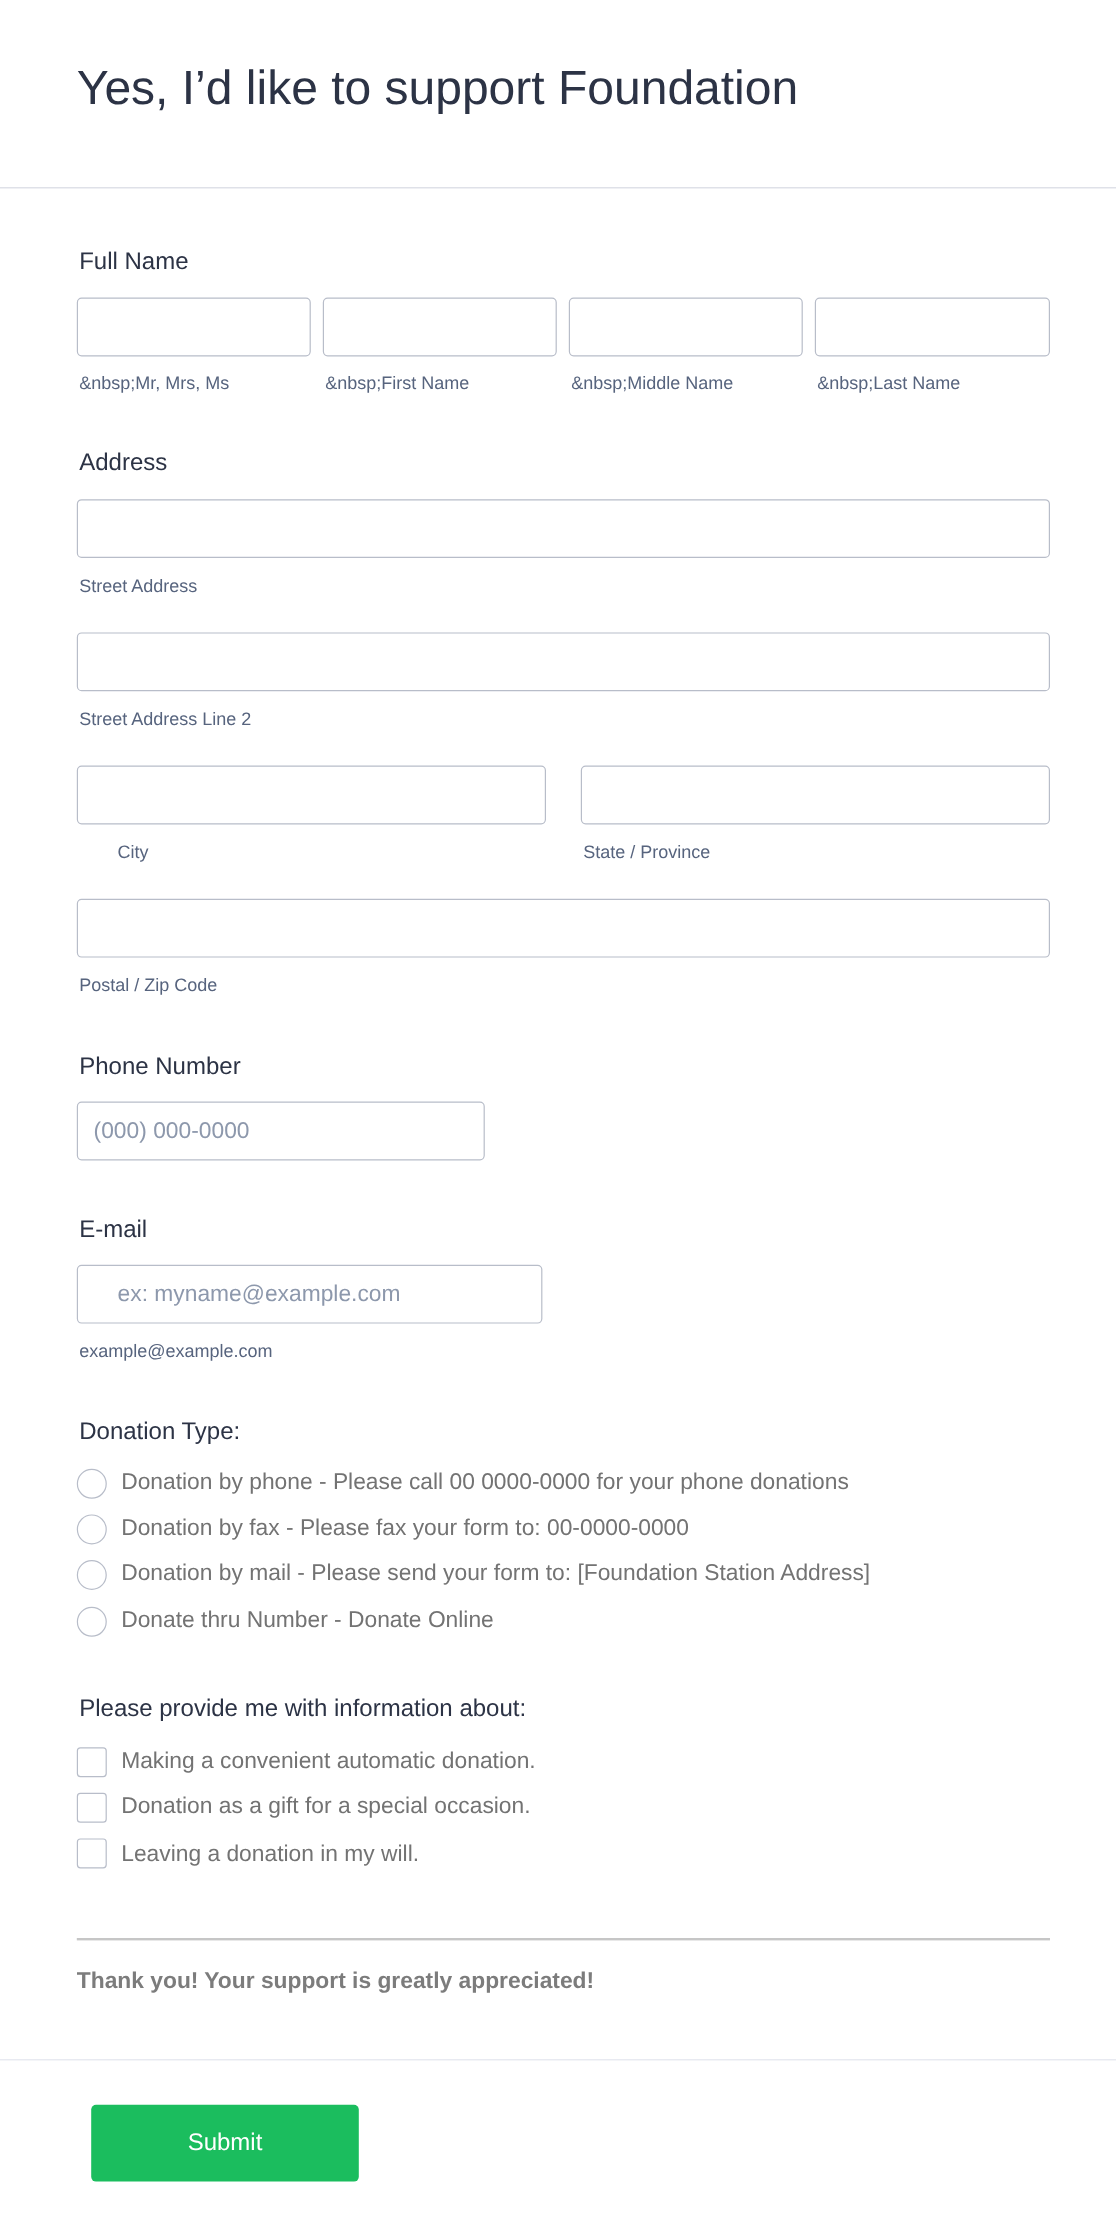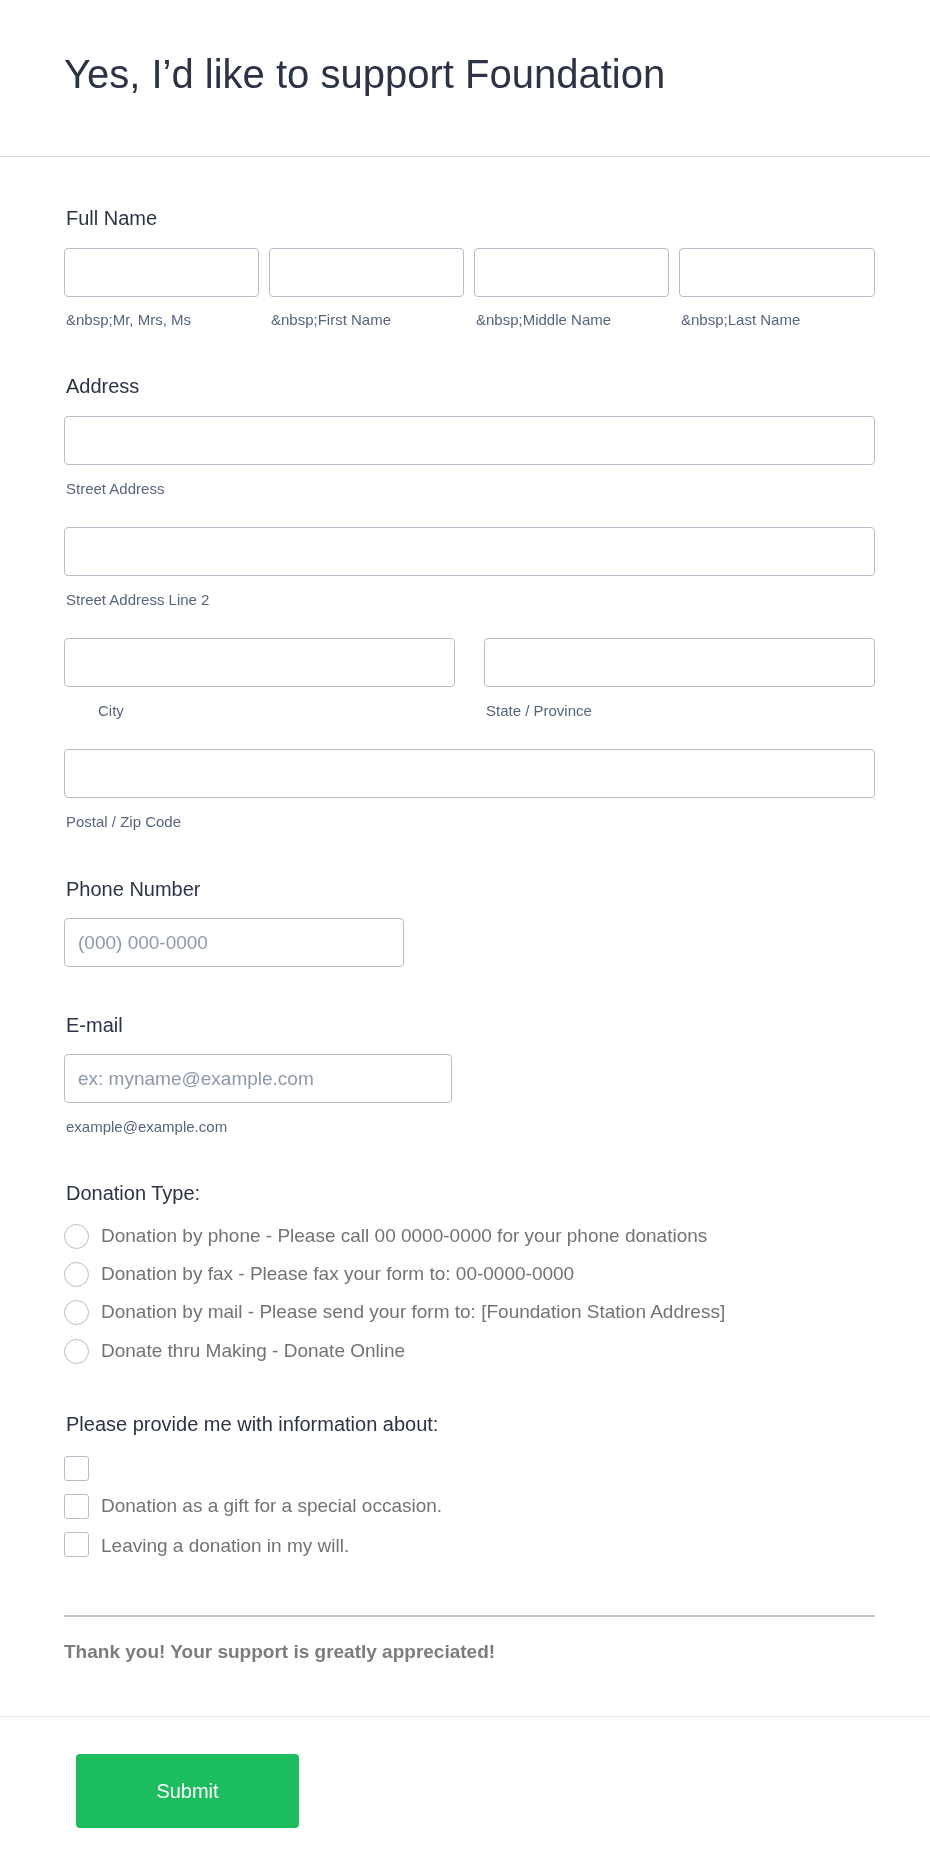--- a/index.html
+++ b/index.html
@@ -18,21 +18,21 @@
 
   .opt { position: absolute; left: 64px; height: 26px; display: flex; align-items: center; }
   .radio { width: 25px; height: 25px; border: 1px solid #b8bdc9; border-radius: 50%; background: #fff; flex: none; }
   .check { width: 25px; height: 25px; border: 1px solid #b8bdc9; border-radius: 3px; background: #fff; flex: none; }
   .opt-label { margin-left: 12px; font-size: 19px; color: #737373; white-space: nowrap; }
 
   .divider { position: absolute; left: 64px; top: 1615px; width: 811px; height: 2px; background: #c6c6c6; }
   .thanks { position: absolute; left: 64px; top: 1641px; font-size: 19px; font-weight: bold; color: #7c7c7c; white-space: nowrap; }
 
   .footer { position: absolute; left: 0; top: 1716px; width: 930px; height: 149px; border-top: 1px solid #e3e5ee; }
-  .submit { position: absolute; left: 76px; top: 1754px; width: 223px; height: 74px; background: #1bbd5e; border: none; border-radius: 4px; color: #ffffff; font-size: 20px; font-family: "Liberation Sans", "DejaVu Sans", sans-serif; cursor: pointer; }
+  .submit { position: absolute; left: 76px; top: 1754px; width: 223px; height: 64px; background: #1bbd5e; border: none; border-radius: 4px; color: #ffffff; font-size: 20px; font-family: "Liberation Sans", "DejaVu Sans", sans-serif; cursor: pointer; }
 </style>
 </head>
 <body>
 
 <div class="header">
   <h1>Yes, I’d like to support Foundation</h1>
 </div>
 
 <div class="label" style="top:207px;">Full Name</div>
 <div class="inp" style="left:64px; top:248px; width:195px;">
@@ -76,46 +76,47 @@
   <input type="text" value="" style="">
 </div>
 <div class="sub" style="left:66px; top:813px;">Postal / Zip Code</div>
 
 <div class="label" style="top:878px;">Phone Number</div>
 <div class="inp" style="left:64px; top:918px; width:340px;">
   <input type="tel" placeholder="(000) 000-0000" style="">
 </div>
 
 <div class="label" style="top:1014px;">E-mail</div>
-<div class="inp" style="left:64px; top:1054px; width:388px;">
+<div class="inp" style="left:64px; top:1054px; width:388px;padding-left:20px;">
   <input type="email" placeholder="ex: myname@example.com" style="">
 </div>
 <div class="sub" style="left:66px; top:1118px;">example@example.com</div>
 
 <div class="label" style="top:1182px;">Donation Type:</div>
 <div class="opt" style="top:1223px;">
   <span class="radio"></span>
   <span class="opt-label">Donation by phone - Please call 00 0000-0000 for your phone donations</span>
 </div>
 <div class="opt" style="top:1261px;">
   <span class="radio"></span>
   <span class="opt-label">Donation by fax - Please fax your form to: 00-0000-0000</span>
 </div>
 <div class="opt" style="top:1299px;">
   <span class="radio"></span>
   <span class="opt-label">Donation by mail - Please send your form to: [Foundation Station Address]</span>
 </div>
 <div class="opt" style="top:1338px;">
   <span class="radio"></span>
-  <span class="opt-label">Donate thru Making - Donate Online</span>
+  <span class="opt-label">Donate thru Number - Donate Online</span>
 </div>
 
 <div class="label" style="top:1413px;">Please provide me with information about:</div>
 <div class="opt" style="top:1455px;">
   <span class="check"></span>
+  <span class="opt-label">Making a convenient automatic donation.</span>
 </div>
 <div class="opt" style="top:1493px;">
   <span class="check"></span>
   <span class="opt-label">Donation as a gift for a special occasion.</span>
 </div>
 <div class="opt" style="top:1531px;align-items:flex-end;">
   <span class="check"></span>
   <span class="opt-label">Leaving a donation in my will.</span>
 </div>
 

